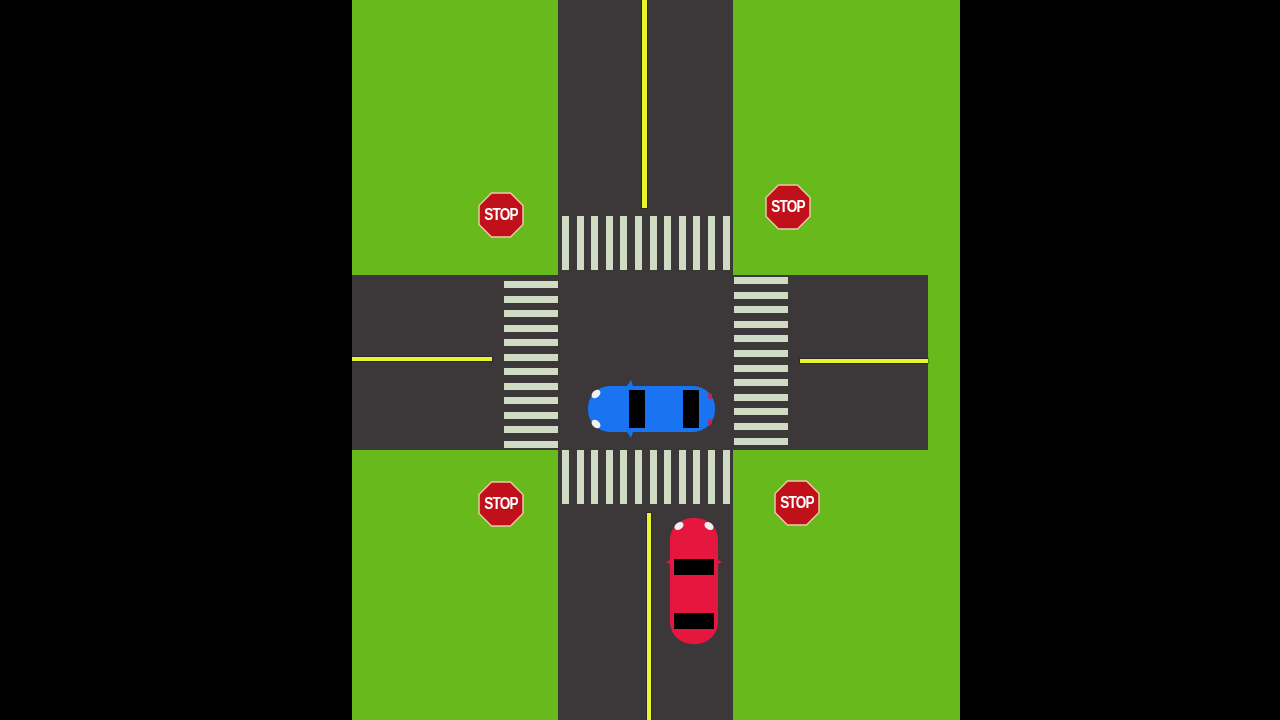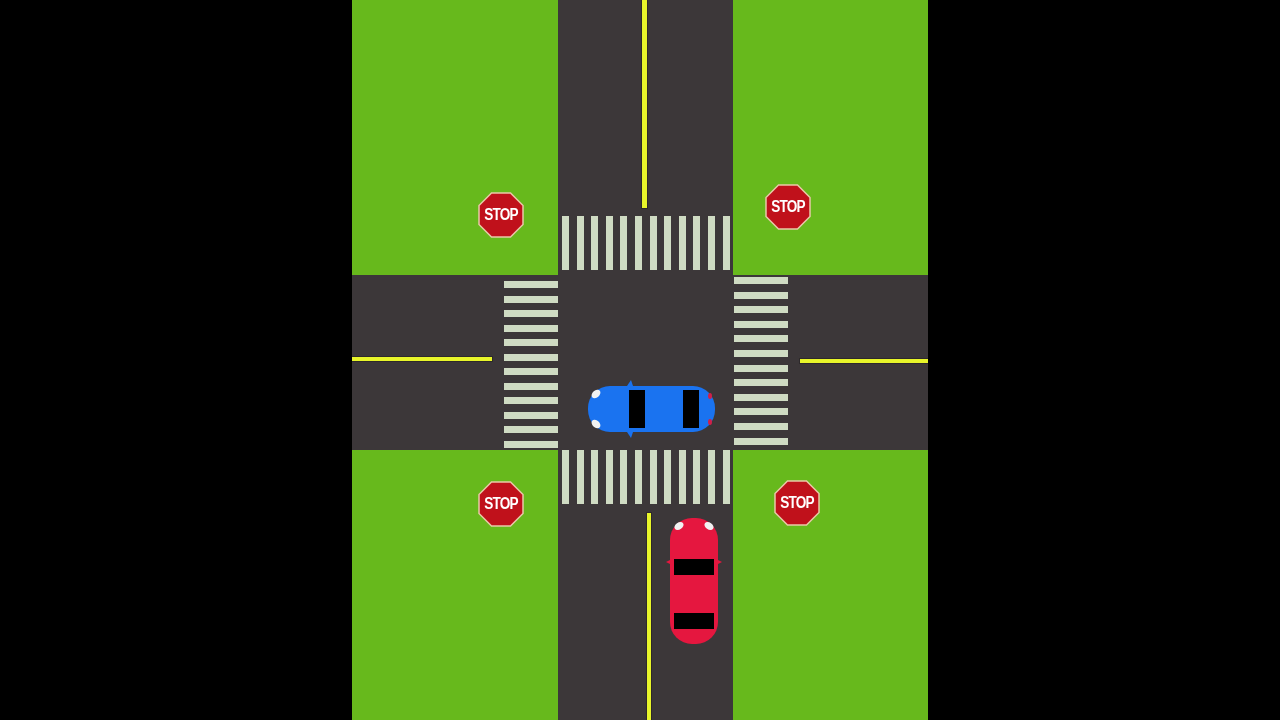--- a/index.html
+++ b/index.html
@@ -1,17 +1,17 @@
 <!DOCTYPE html>
 <html><head>
 <meta charset="utf-8">
 <style>
   html,body{margin:0;padding:0;}
   body{width:1280px;height:720px;background:#000;position:relative;overflow:hidden;font-family:"Liberation Sans",sans-serif;}
-  .scene{position:absolute;left:352px;top:0;width:576px;height:720px;background:#67b91c;overflow:hidden;}
+  .scene{position:absolute;left:352px;top:0;width:576px;height:720px;background:#67b91c;overflow:hidden;padding-left:32px;}
   .road{position:absolute;background:#3c3739;}
   .yline{position:absolute;background:#e8f52a;box-shadow:0 0 0 1px rgba(0,0,0,0.25);}
   .stripe{position:absolute;background:#cfdbc3;}
   .stop{position:absolute;width:46px;height:46px;}
   .stop svg{width:46px;height:46px;display:block;}
   .stop .lbl{position:absolute;left:0;top:0;width:46px;height:46px;line-height:46px;text-align:center;color:#fff;font-weight:bold;font-size:16px;letter-spacing:-1px;font-family:"Liberation Sans",sans-serif;transform:scaleX(0.85);}
   .car{position:absolute;}
 </style>
 </head>
 <body>

